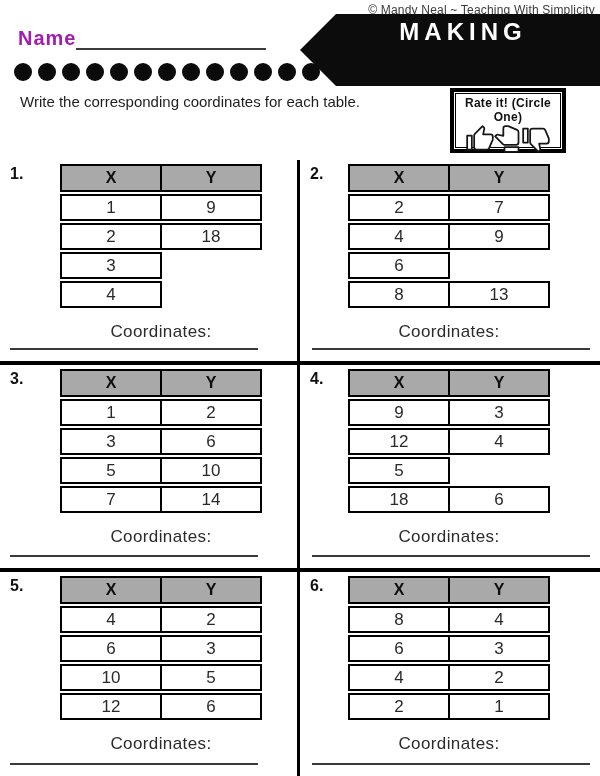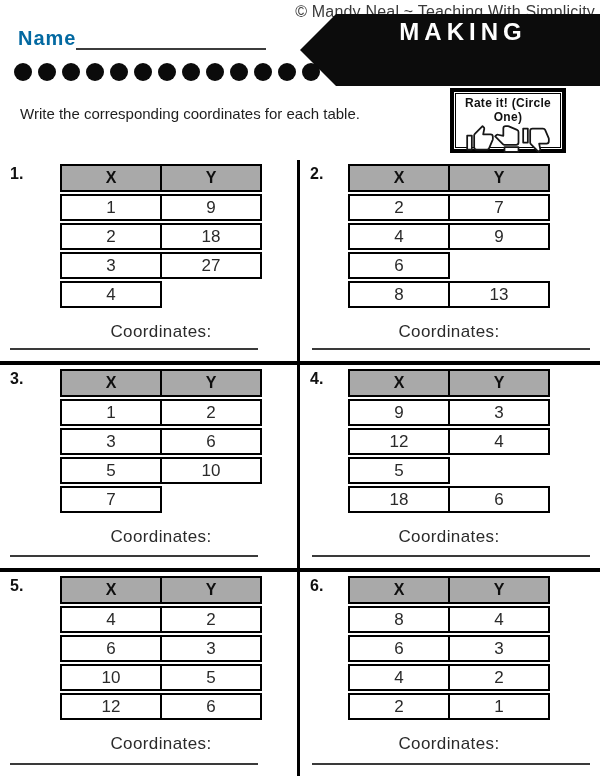--- a/index.html
+++ b/index.html
@@ -1,33 +1,33 @@
 <!DOCTYPE html>
 <html><head>
 <meta charset="utf-8">
 <style>
   html,body { margin:0; padding:0; }
   body {
     width:600px; height:776px; background:#ffffff; position:relative;
     font-family:"Liberation Sans", sans-serif; color:#1c1c1c; overflow:hidden;
   }
   
-  .copyright { position:absolute; top:3px; right:5px; font-size:16px; color:#3a3a3a; letter-spacing:.2px; }
+  .copyright { position:absolute; top:3px; right:5px; font-size:12px; color:#3a3a3a; letter-spacing:.2px; }
   .banner {
     position:absolute; top:14px; right:0; width:300px; height:72px; background:#0c0c0c;
     clip-path:polygon(0 50%, 12% 0, 100% 0, 100% 100%, 12% 100%);
     color:#fff; text-align:center; padding-left:0; box-sizing:border-box;
   }
   .banner .t1 { margin-top:4px; font-size:24px; font-weight:700; letter-spacing:5px; padding-left:26px; }
   .banner .t2 { font-size:31px; font-weight:800; letter-spacing:2px; padding-left:26px; margin-top:-3px; }
-  .name-row { position:absolute; top:27px; left:18px; font-size:20px; font-weight:700; letter-spacing:1px; color:#0369a1; }
+  .name-row { position:absolute; top:27px; left:18px; font-size:20px; font-weight:700; letter-spacing:1px; color:#a21caf; }
   .name-line { position:absolute; top:48px; left:76px; width:190px; border-top:2px solid #3c3c3c; }
   .dots { position:absolute; top:63px; left:14px; display:flex; gap:6px; }
   .dot { width:18px; height:18px; border-radius:50%; background:#0b0b0b; }
-  .instruction { position:absolute; top:93px; left:20px; font-size:15px; color:#1e1e1e;margin-top:12px; }
+  .instruction { position:absolute; top:93px; left:20px; font-size:15px; color:#1e1e1e; }
   
   .rate-box { position:absolute; top:88px; left:450px; width:116px; height:65px; box-sizing:border-box;
     border:4px solid #000; background:#fff; }
   .rate-inner { position:absolute; inset:1px; border:1px solid #000; }
   .rate-title { text-align:center; font-size:12px; font-weight:700; margin-top:2px; letter-spacing:.3px; color:#111; }
   .rate-icons { display:flex; justify-content:space-between; padding:0 10px; margin-top:0; }
   .thumb { width:30px; height:30px; }
   .thumb path { fill:#ffffff; stroke:#161616; stroke-width:1.5; stroke-linejoin:round; }
   .thumb.left-turn { transform:rotate(-90deg); }
   .thumb.down-turn { transform:scaleY(-1); }
@@ -109,21 +109,20 @@
       <div class="t-row">
         <div class="t-cell">1</div>
         <div class="t-cell">9</div>
       </div>
       <div class="t-row">
         <div class="t-cell">2</div>
         <div class="t-cell">18</div>
       </div>
       <div class="t-row">
         <div class="t-cell">3</div>
-        <div class="t-cell">27</div>
       </div>
       <div class="t-row">
         <div class="t-cell">4</div>
       </div>
       <div class="coords-label">Coordinates:</div>
     </div>
     <div class="answer-line"></div>
   </div>
 
   <div class="cell right hdiv">
@@ -167,20 +166,21 @@
       <div class="t-row">
         <div class="t-cell">3</div>
         <div class="t-cell">6</div>
       </div>
       <div class="t-row">
         <div class="t-cell">5</div>
         <div class="t-cell">10</div>
       </div>
       <div class="t-row">
         <div class="t-cell">7</div>
+        <div class="t-cell">14</div>
       </div>
       <div class="coords-label">Coordinates:</div>
     </div>
     <div class="answer-line"></div>
   </div>
 
   <div class="cell right hdiv">
     <div class="problem-number">4.</div>
     <div class="table-wrap">
       <div class="t-row t-head">

